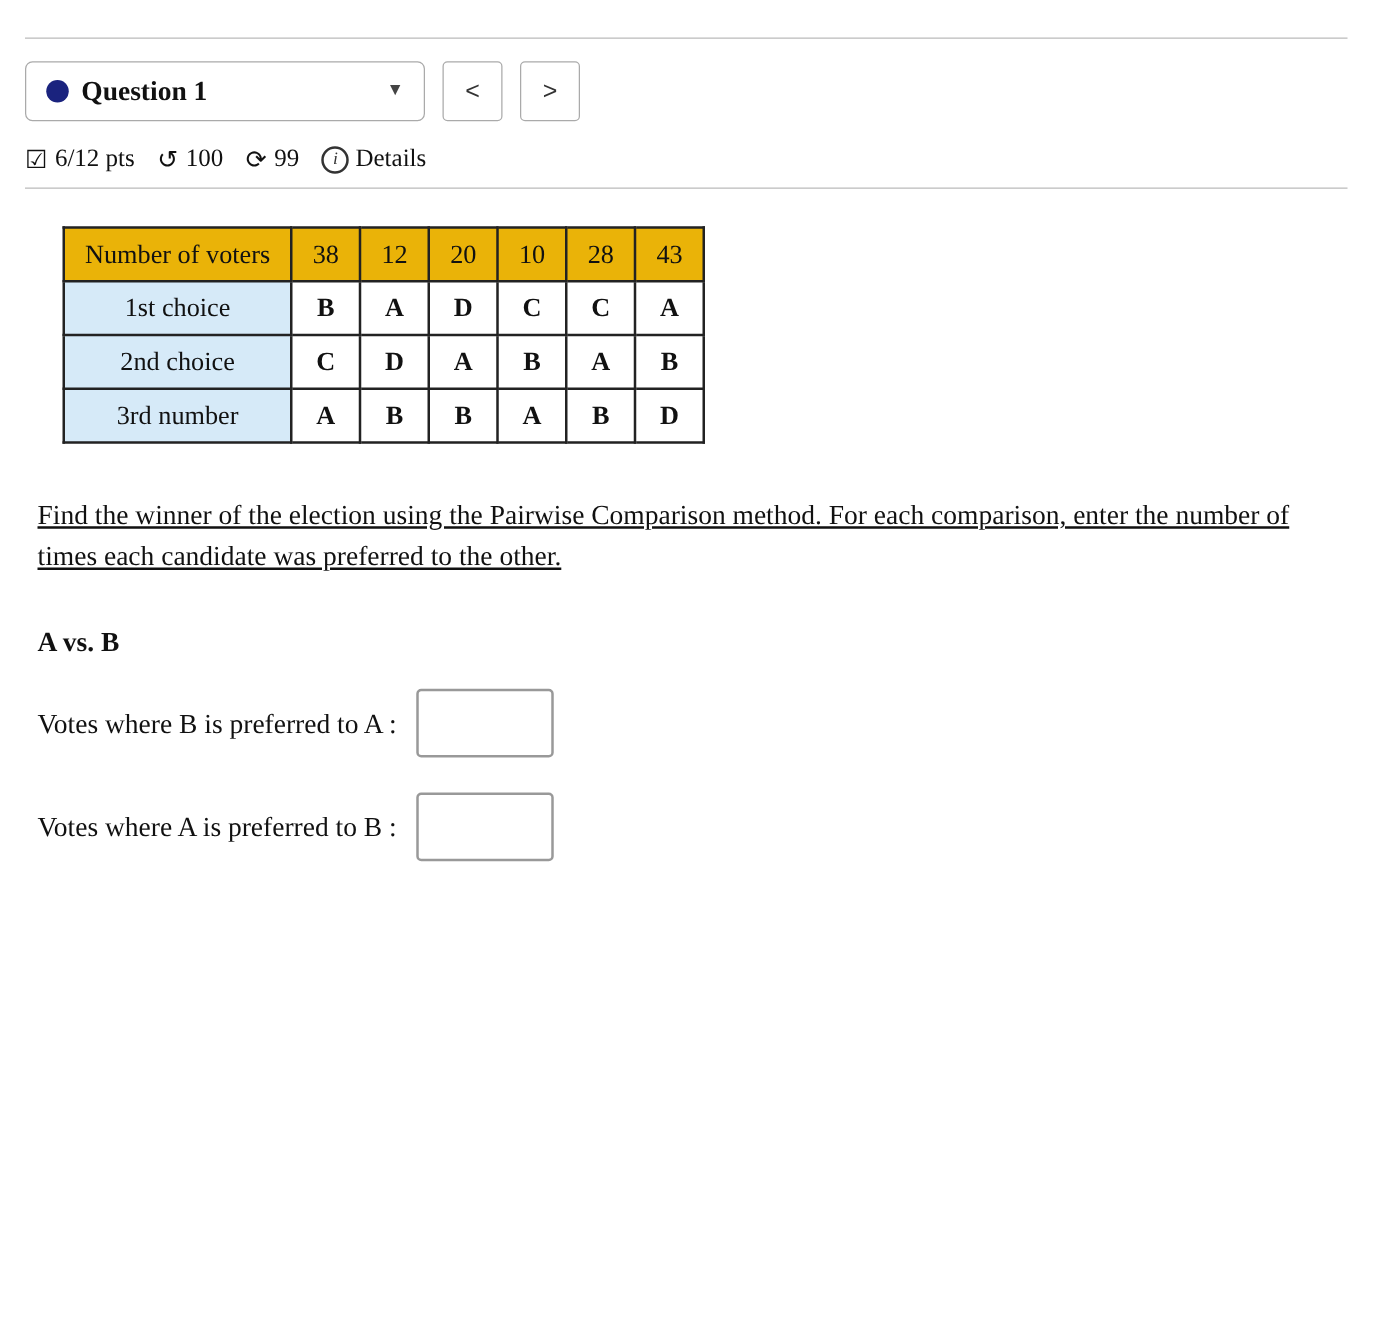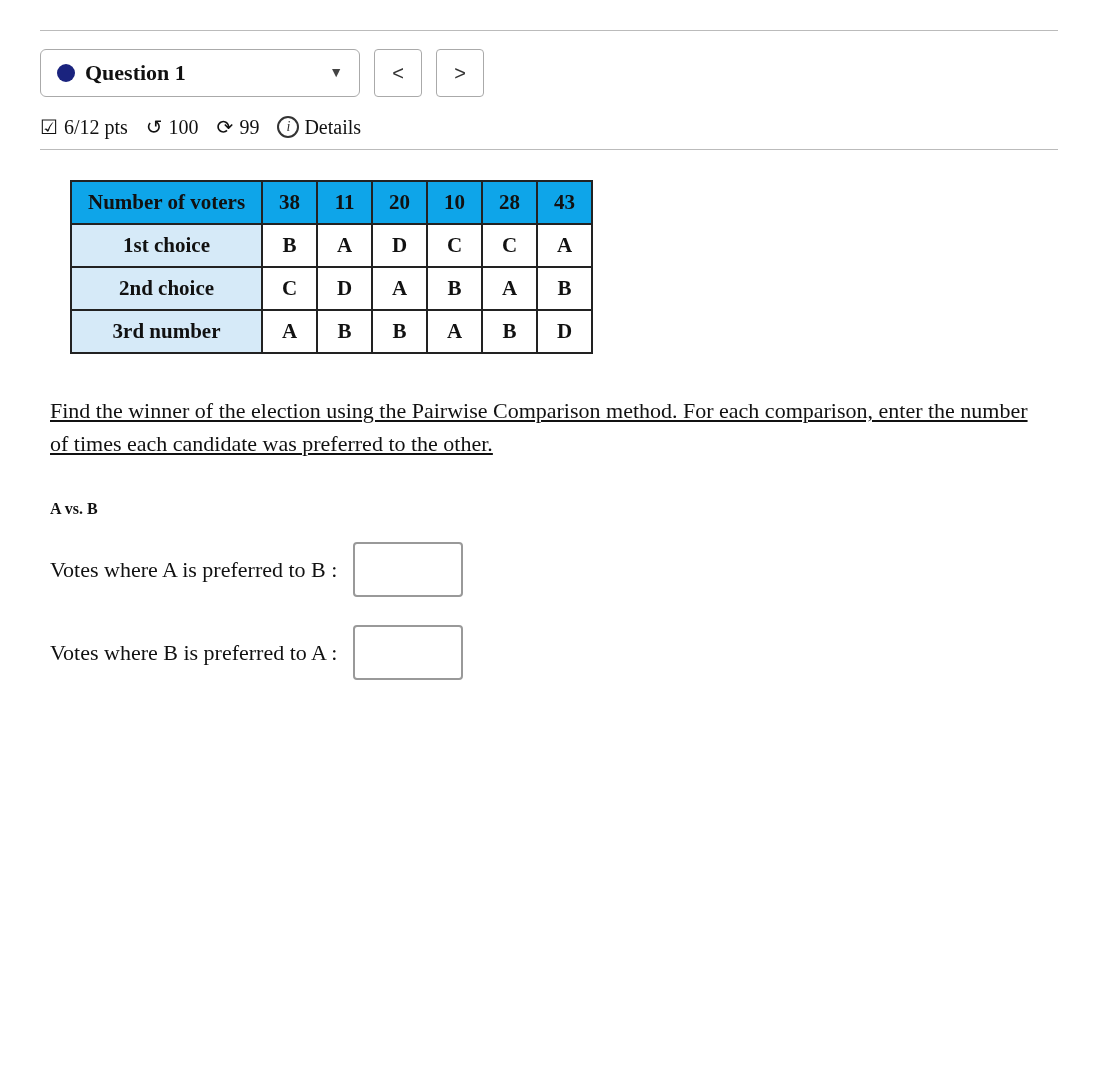--- a/index.html
+++ b/index.html
@@ -14,21 +14,21 @@
       color: #111;
       width: 1098px;
       min-height: 1067px;
       padding: 0;
     }
 
     .page-wrapper {
       width: 1098px;
       min-height: 1067px;
       background: #fff;
-      padding: 30px 40px;
+      padding: 30px 20px;
     }
 
     
     .top-divider {
       border: none;
       border-top: 1.5px solid #bbb;
       margin-bottom: 18px;
     }
 
     
@@ -146,28 +146,28 @@
       text-align: center;
       min-width: 55px;
     }
 
     .voters-table th {
       font-weight: bold;
       background: #fff;
     }
 
     .voters-table .header-row th {
-      background: #0ea5e9;
-      font-weight: bold;
+      background: #eab308;
+      font-weight: normal;
       margin-top: 40px;
     }
 
     .voters-table .choice-label-col {
       background: #d6eaf8;
-      font-weight: bold;
+      font-weight: normal;
     }
 
     .voters-table .data-cell {
       background: #fff;
       font-weight: bold;
     }
 
     
     .question-text {
       font-size: 22px;
@@ -176,21 +176,21 @@
       padding: 0 10px;
       text-decoration: underline;
     }
 
     
     .comparison-section {
       padding: 0 10px;
     }
 
     .comparison-title {
-      font-size: 16px;
+      font-size: 22px;
       font-weight: bold;
       margin-bottom: 24px;
     }
 
     .votes-row {
       display: flex;
       align-items: center;
       gap: 16px;
       margin-bottom: 28px;
       font-size: 22px;
@@ -244,21 +244,21 @@
     </div>
   </div>
 
   <hr class="section-divider">
 
   <table class="voters-table">
     <thead>
       <tr class="header-row">
         <th>Number of voters</th>
         <th>38</th>
-        <th>11</th>
+        <th>12</th>
         <th>20</th>
         <th>10</th>
         <th>28</th>
         <th>43</th>
       </tr>
     </thead>
     <tbody>
       <tr>
         <td class="choice-label-col">1st choice</td>
         <td class="data-cell">B</td>
@@ -288,22 +288,22 @@
       </tr>
     </tbody>
   </table>
 
   <p class="question-text">Find the winner of the election using the Pairwise Comparison method. For each comparison, enter the number of times each candidate was preferred to the other.</p>
 
   <div class="comparison-section">
     <div class="comparison-title">A vs. B</div>
 
     <div class="votes-row">
+      <span>Votes where B is preferred to A :</span>
+      <input class="votes-input" type="text" value="" style="">
+    </div>
+
+    <div class="votes-row">
       <span>Votes where A is preferred to B :</span>
       <input class="votes-input" type="text" value="" style="">
     </div>
-
-    <div class="votes-row">
-      <span>Votes where B is preferred to A :</span>
-      <input class="votes-input" type="text" value="" style="">
-    </div>
   </div>
 </div>
 
 </body></html>

